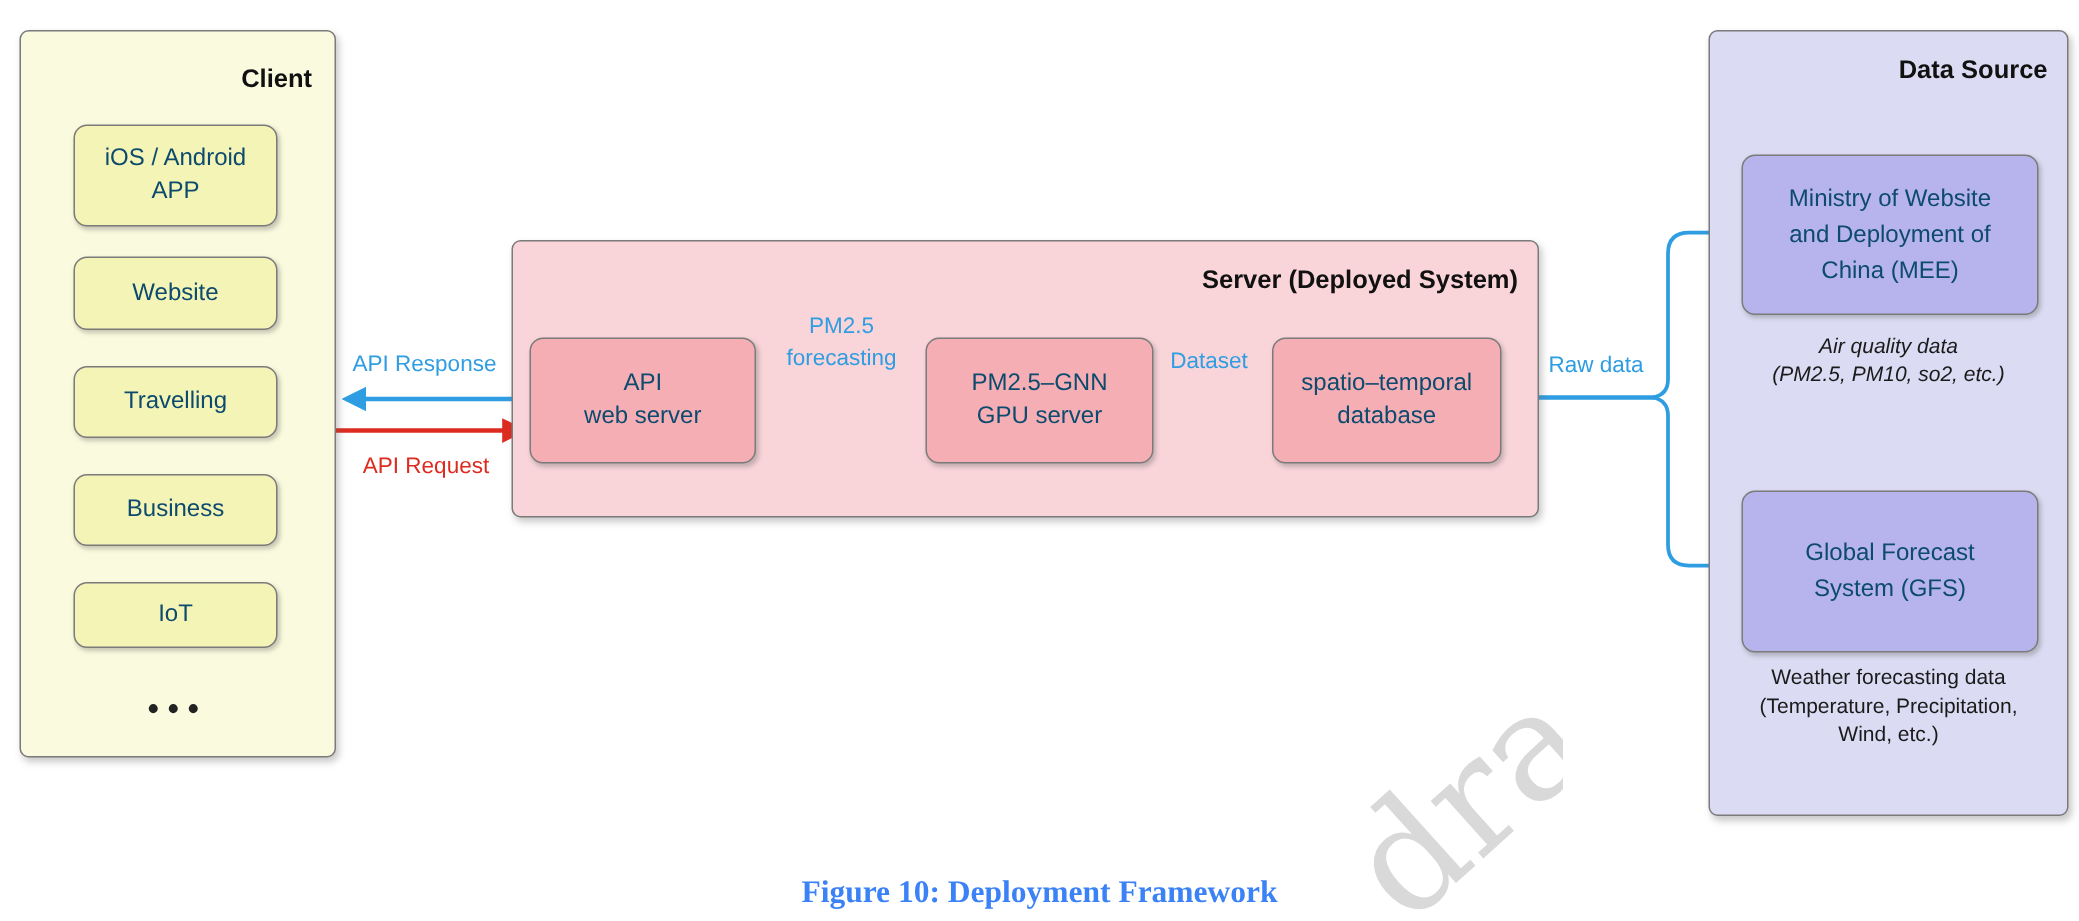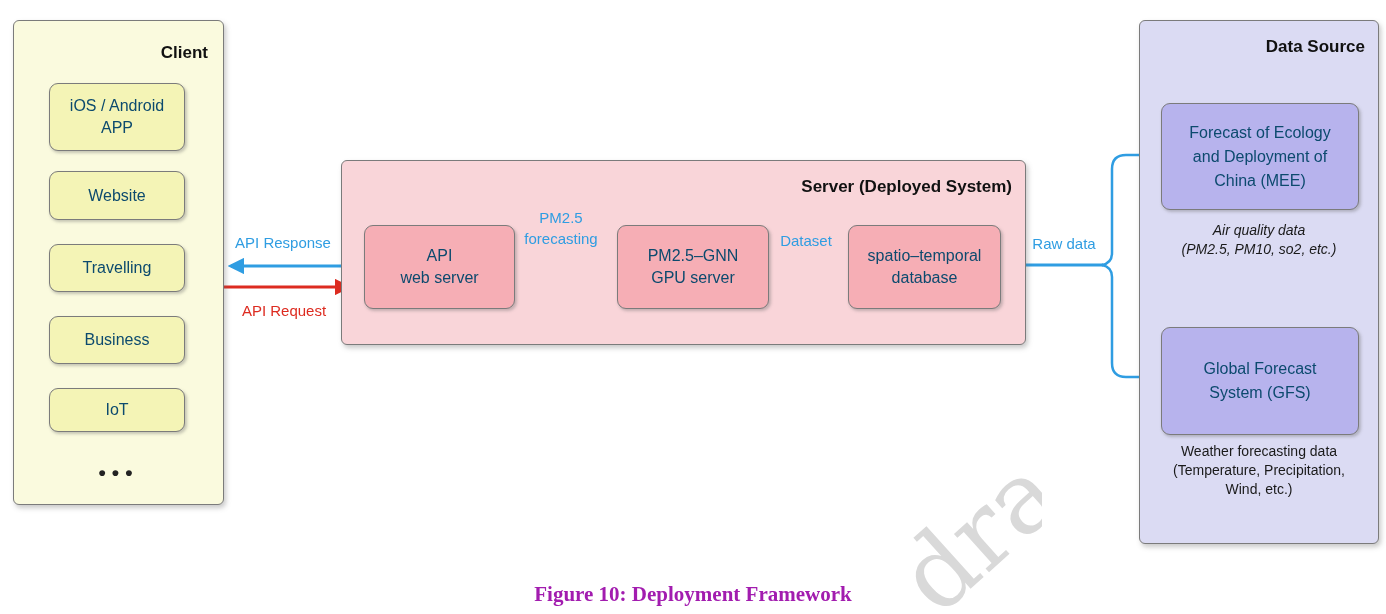--- a/index.html
+++ b/index.html
@@ -41,21 +41,21 @@
   }
   .arrow-label{
     position:absolute;font-size:15px;color:#2f9de2;text-align:center;
     transform:translateX(-50%);white-space:nowrap;line-height:21px;z-index:3;
   }
   .arrow-label span{display:block;}
   .arrow-label.red{color:#dd2b20;}
   .figure-caption{
     position:absolute;left:0;right:0;top:582px;text-align:center;
     font-family:"Liberation Serif","DejaVu Serif",serif;
-    font-weight:bold;font-size:21px;color:#a21caf;z-index:3;
+    font-weight:bold;font-size:21px;color:#3b82f6;z-index:3;
   }
   .watermark-clip{
     position:absolute;left:858px;top:478px;width:184px;height:136px;
     overflow:hidden;z-index:0;pointer-events:none;
   }
   .watermark-text{
     position:absolute;left:85px;top:45px;
     font-family:"DejaVu Serif","Liberation Serif",serif;
     font-size:100px;color:#d9d9d9;white-space:nowrap;
     transform:rotate(-42deg);transform-origin:0 100px;
@@ -100,38 +100,38 @@
       <span>Business</span>
     </div>
     <div class="node client-node" style="left:35px;top:367px;width:134px;height:42px;">
       <span>IoT</span>
     </div>
     <div class="ellipsis">•••</div>
   </div>
 
   <div class="panel server-panel">
     <div class="panel-title" style="top:16px;right:13px;">Server (Deployed System)</div>
-    <div class="node server-node" style="left:22px;top:64px;width:149px;height:82px;align-items:center;">
+    <div class="node server-node" style="left:11px;top:64px;width:149px;height:82px;align-items:center;">
       <span>API</span>
       <span>web server</span>
     </div>
     <div class="node server-node" style="left:275px;top:64px;width:150px;height:82px;">
       <span>PM2.5–GNN</span>
       <span>GPU server</span>
     </div>
     <div class="node server-node" style="left:506px;top:64px;width:151px;height:82px;">
       <span>spatio–temporal</span>
       <span>database</span>
     </div>
   </div>
 
   <div class="panel data-panel">
     <div class="panel-title" style="top:16px;right:13px;">Data Source</div>
     <div class="node data-node" style="left:21px;top:82px;width:196px;height:105px;">
-      <span>Forecast of Ecology</span>
+      <span>Ministry of Website</span>
       <span>and Deployment of</span>
       <span>China (MEE)</span>
     </div>
     <div class="src-caption" style="top:200px;font-style:italic;">
       <span>Air quality data</span>
       <span>(PM2.5, PM10, so2, etc.)</span>
     </div>
     <div class="node data-node" style="left:21px;top:306px;width:196px;height:106px;">
       <span>Global Forecast</span>
       <span>System (GFS)</span>

